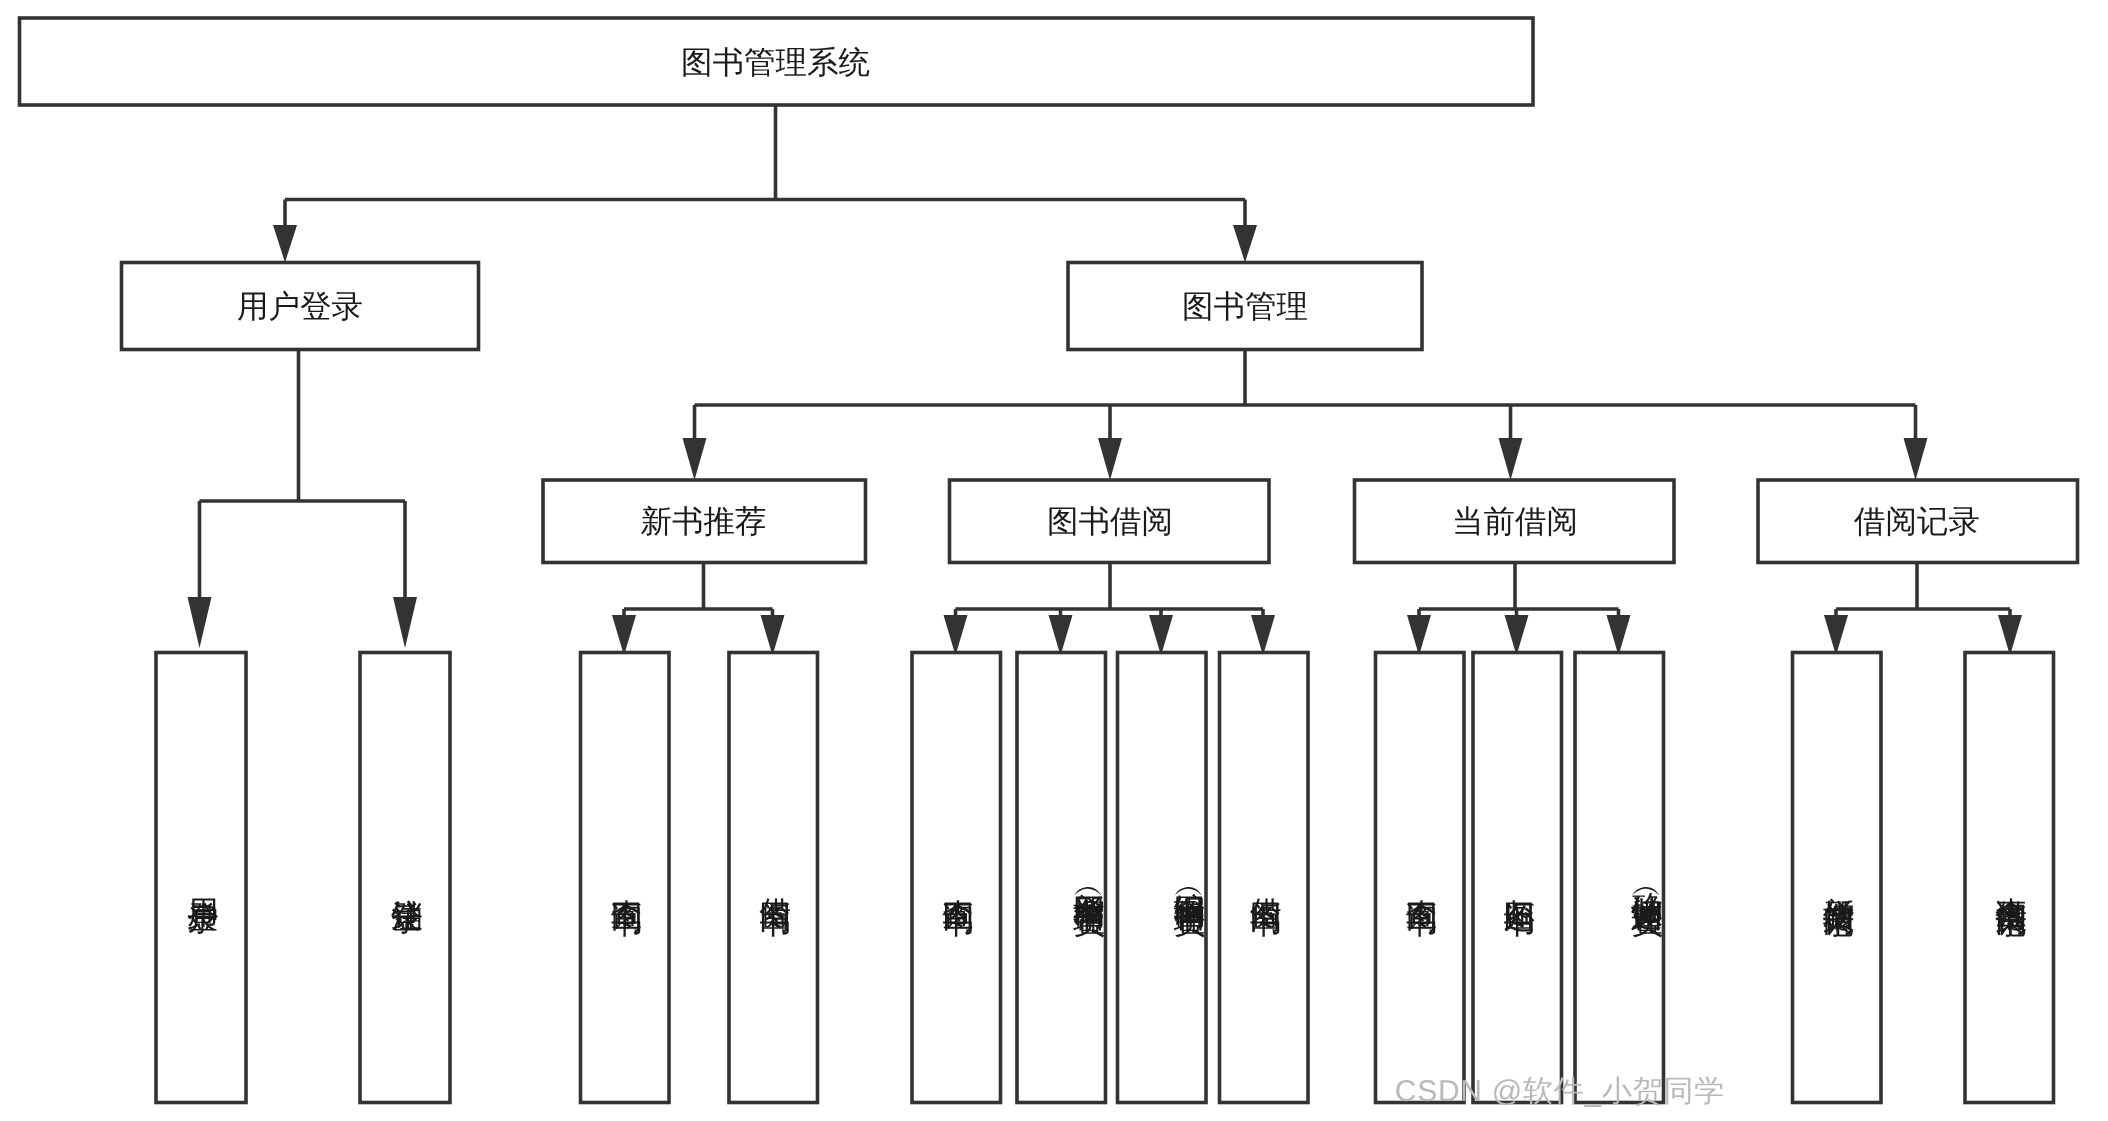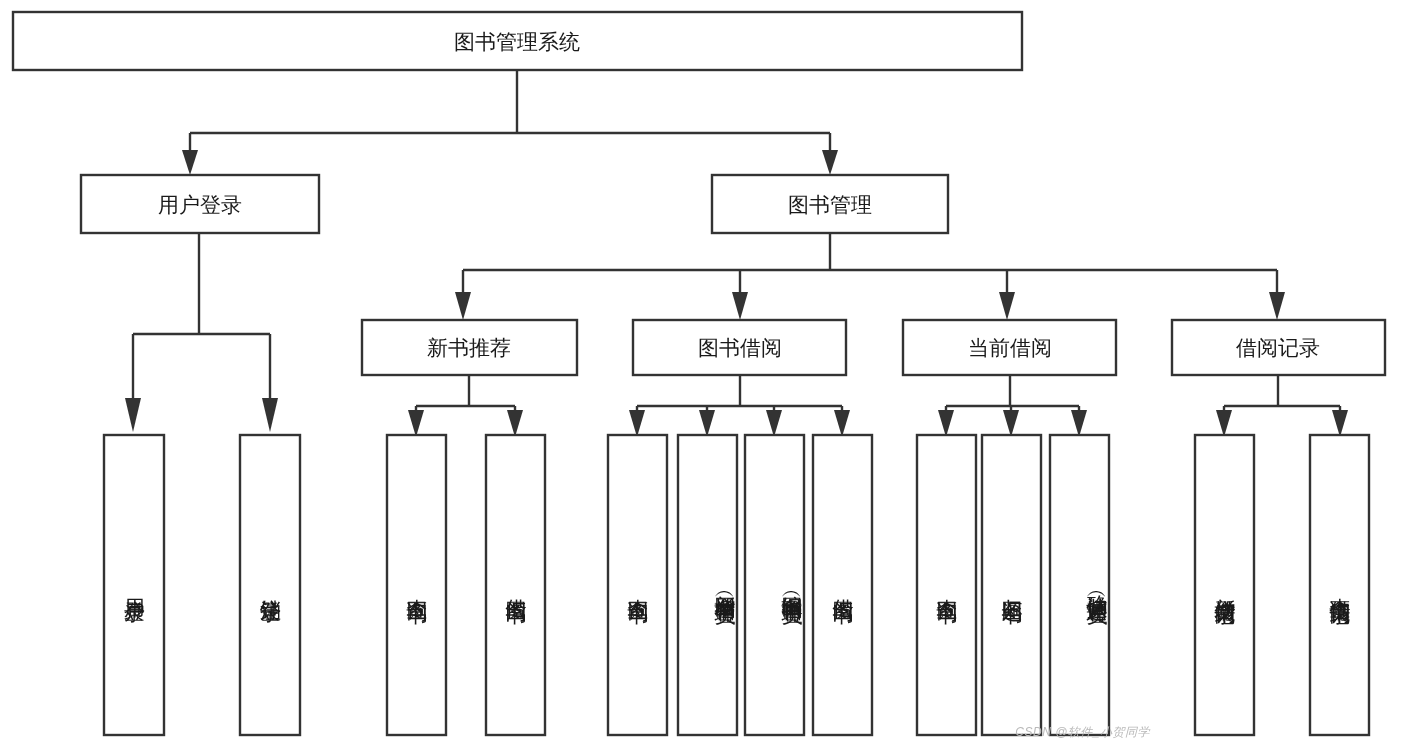--- a/index.html
+++ b/index.html
@@ -63,25 +63,24 @@
     justify-content: center;
     text-align: center;
     white-space: nowrap;
     pointer-events: none;
   }
   .watermark {
     position: absolute;
     right: 8px;
     bottom: 6px;
     font-family: "Liberation Sans", "DejaVu Sans", sans-serif;
-    font-size: 12px;
+    font-size: 20px;
     color: #b9b9b9;
     letter-spacing: 0.5px;
     white-space: nowrap;
-    font-style: italic;
   }
 </style>
 </head>
 <body>
 
 <div id="diagram-root">
 
   <svg class="diagram-canvas" viewBox="0 0 1405 747">
 
     <g>

